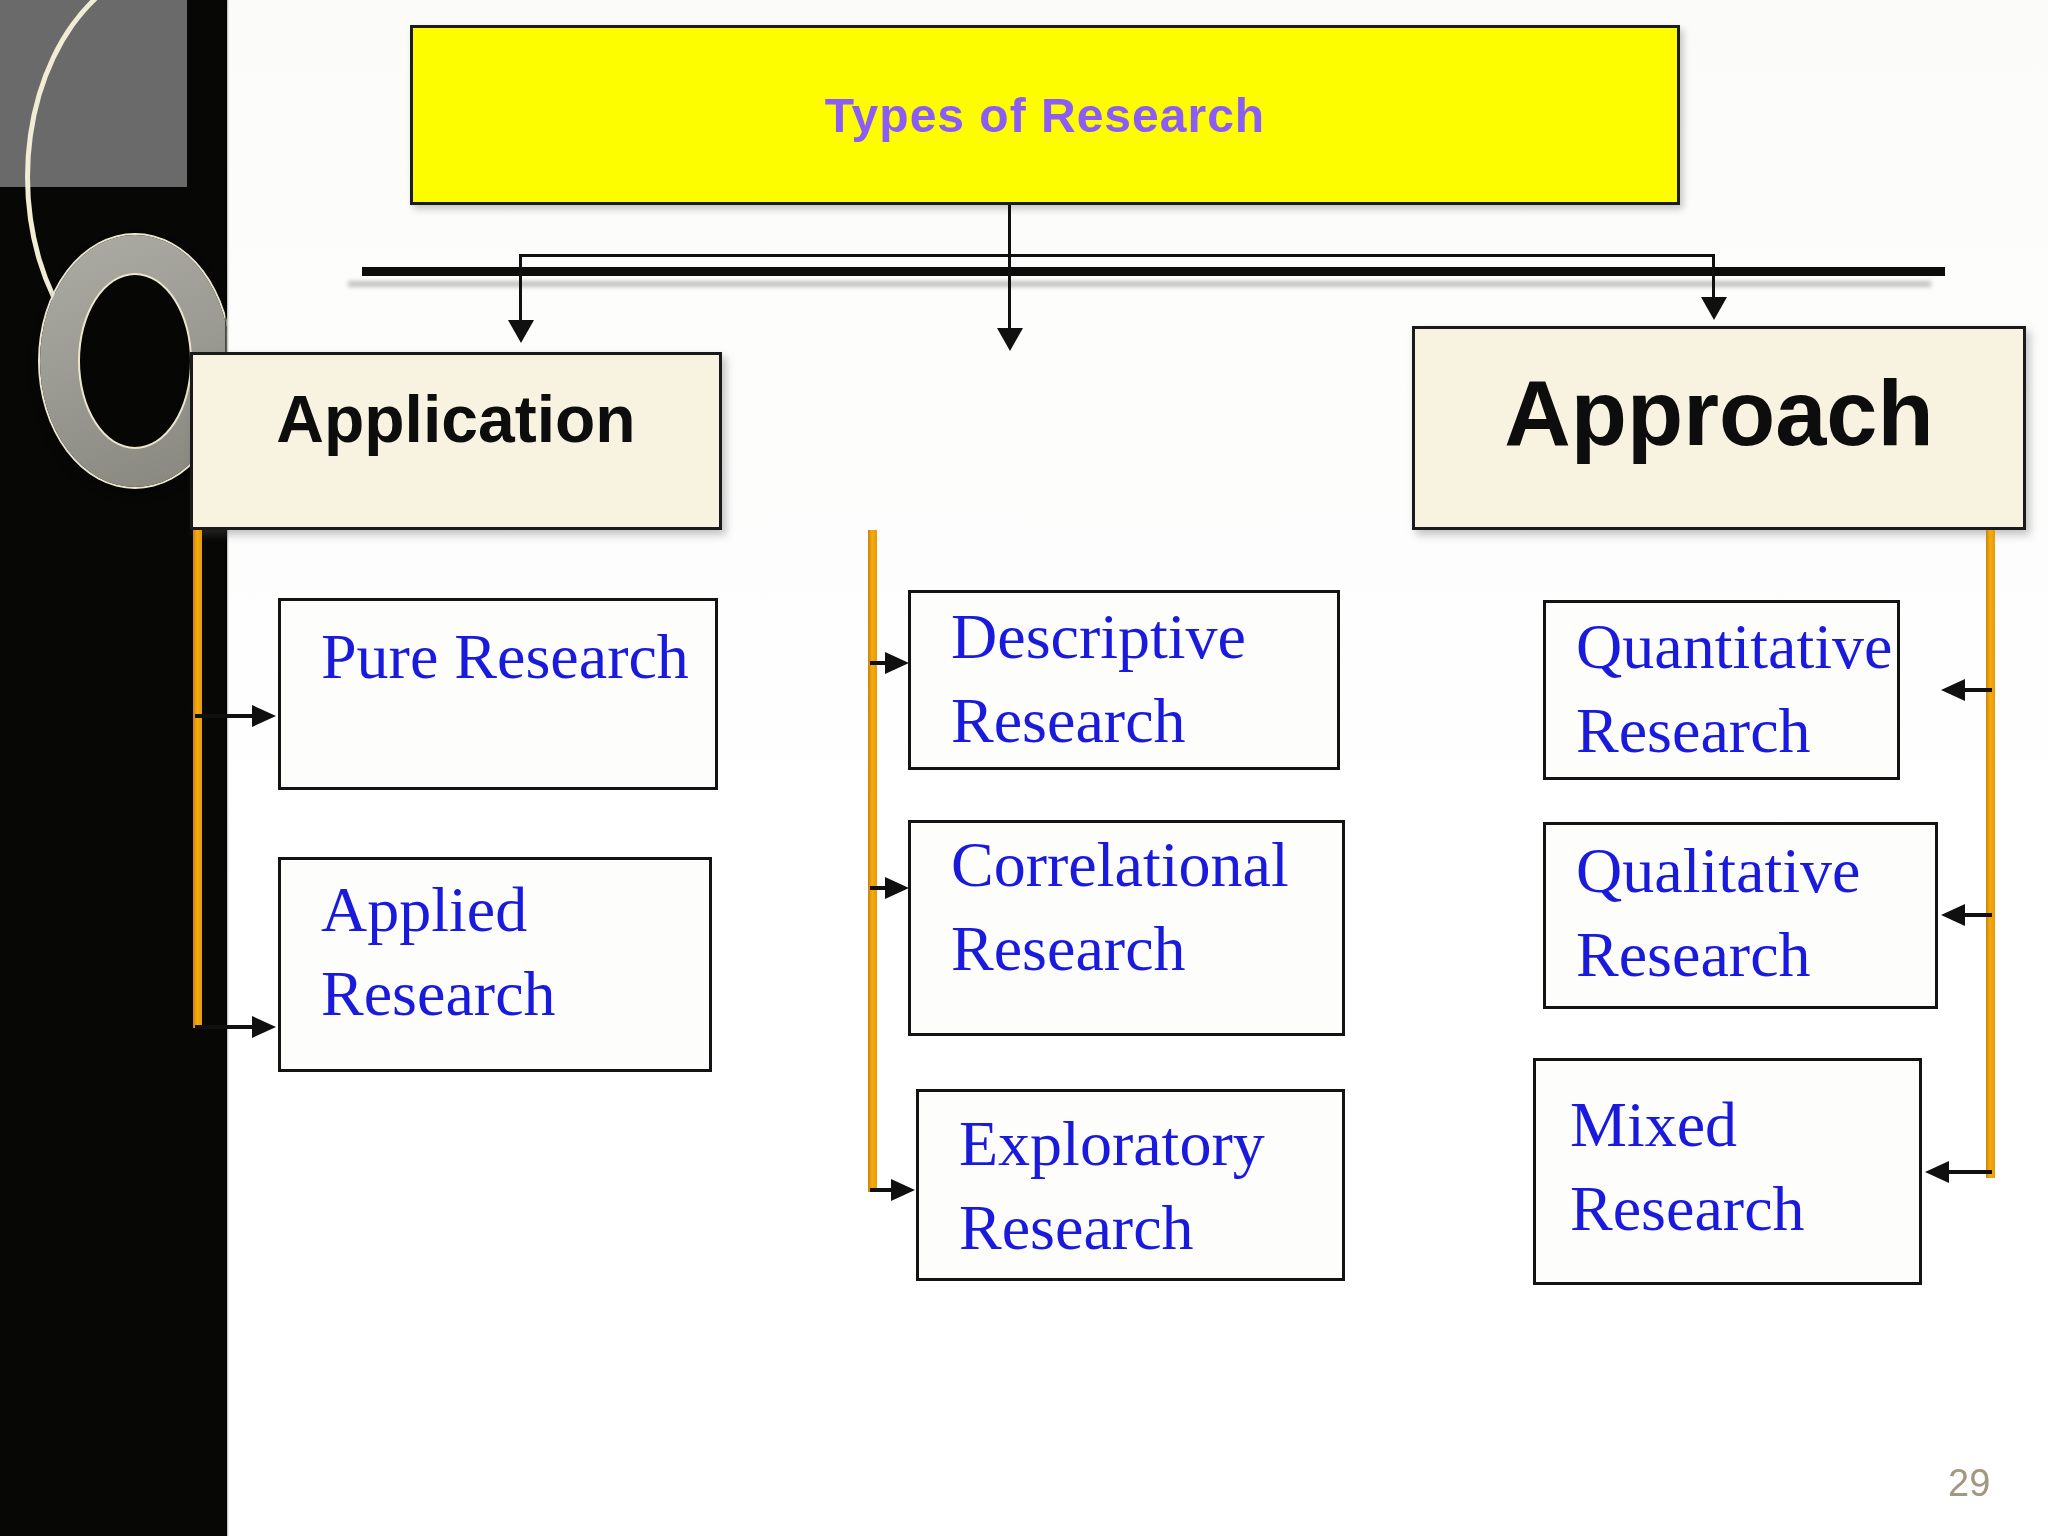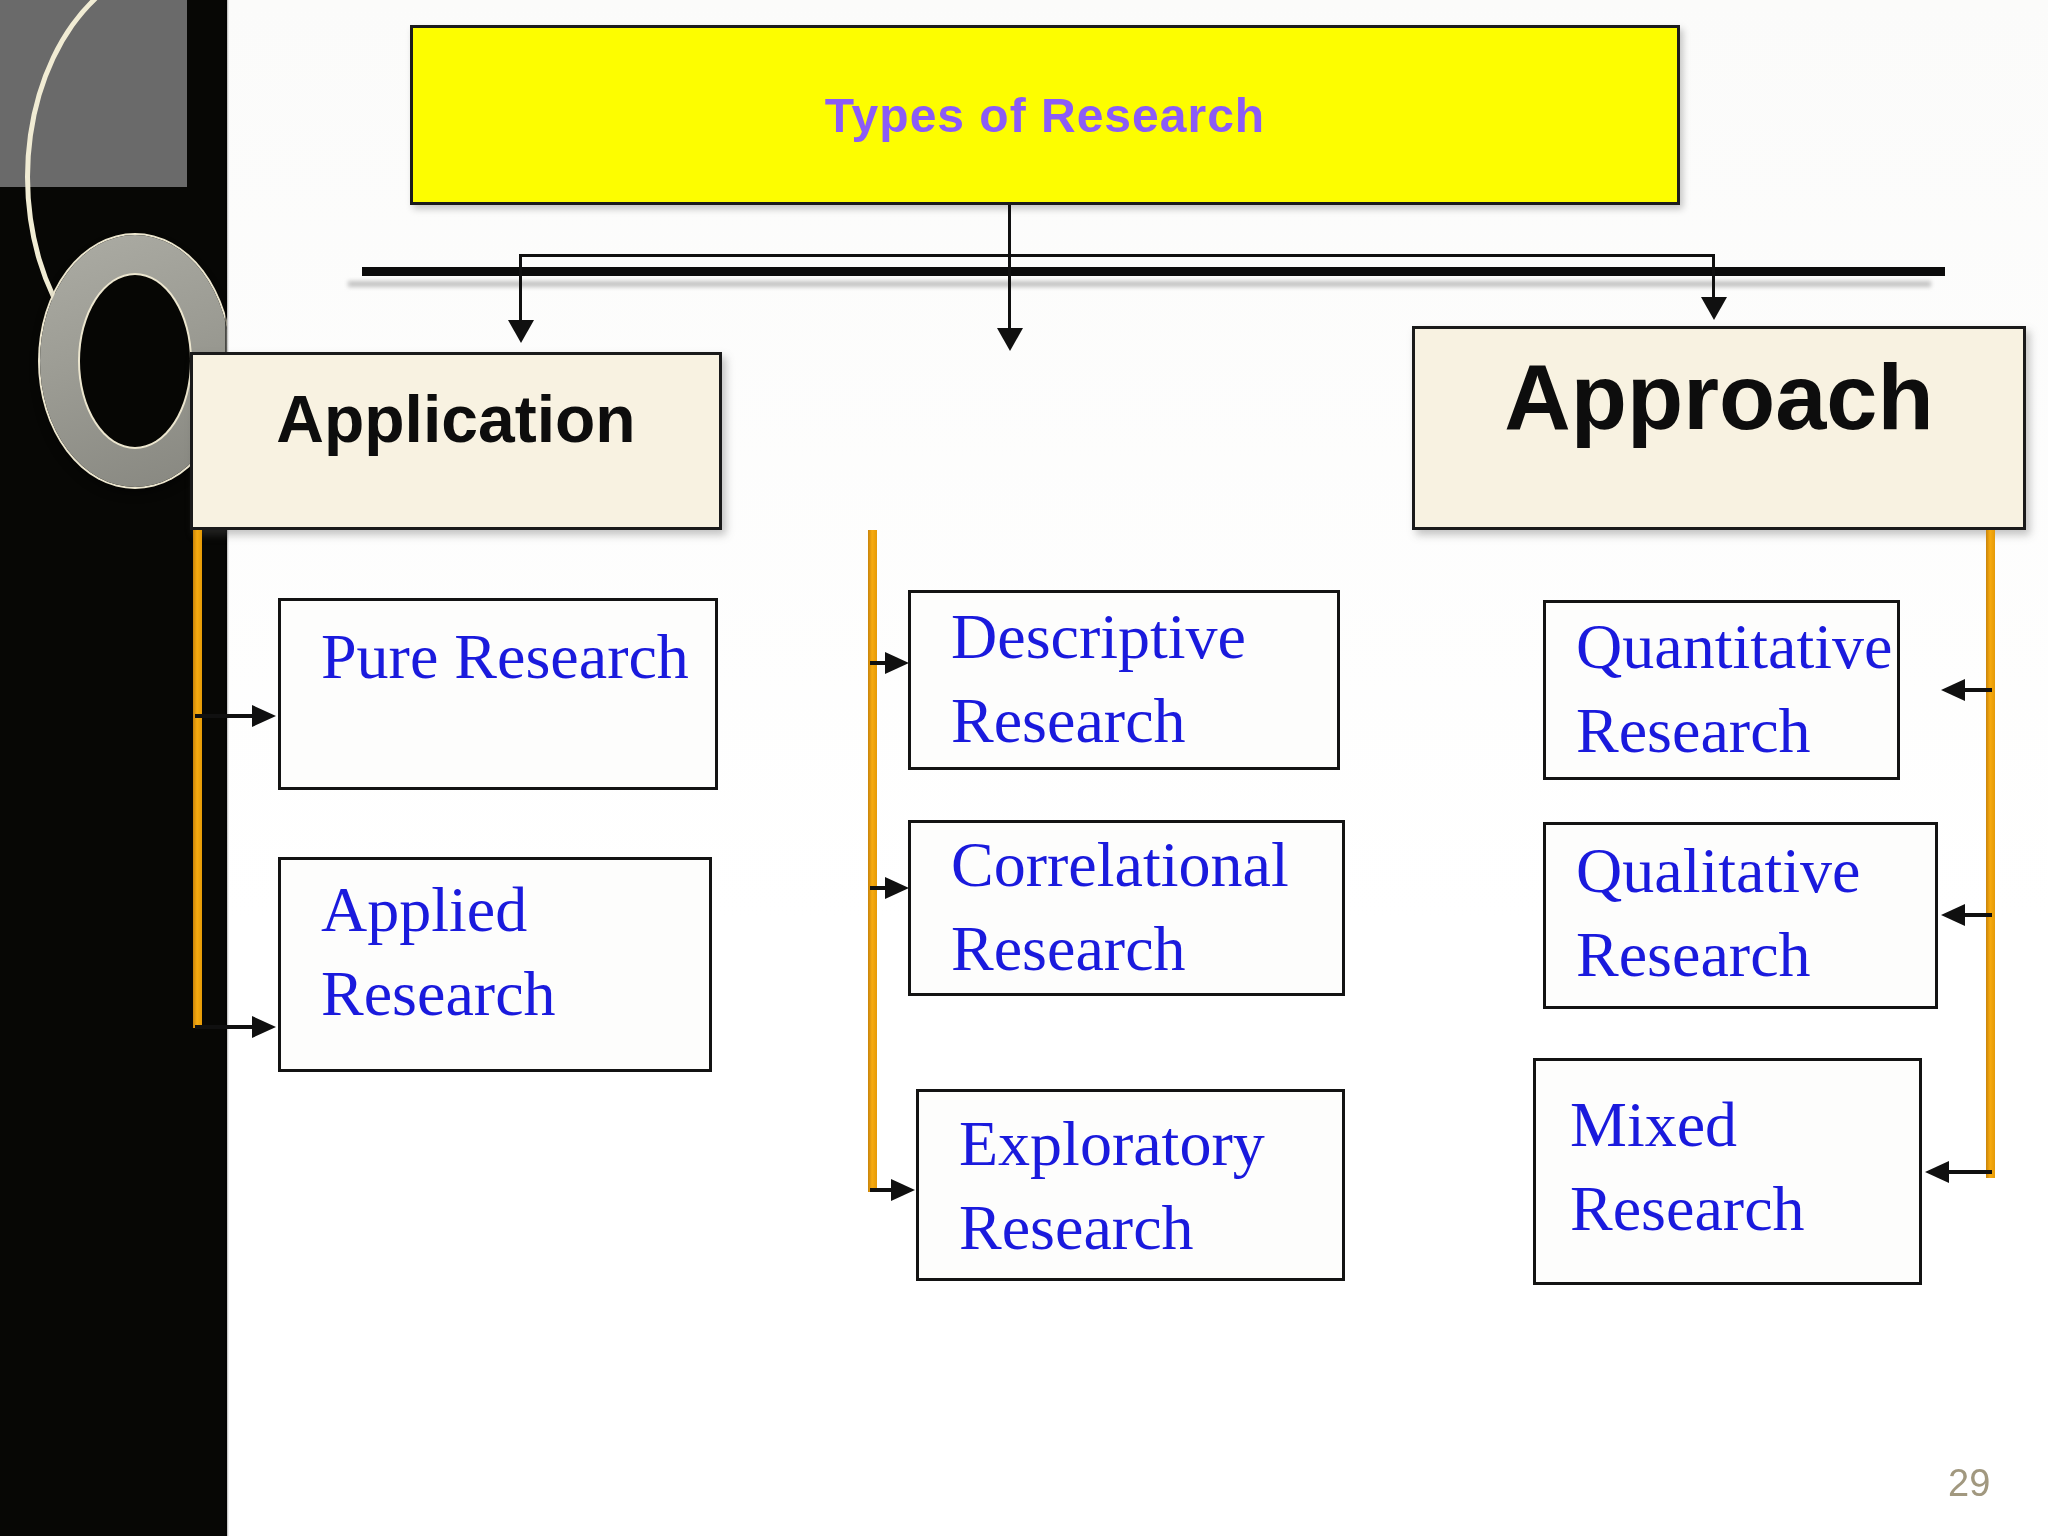--- a/index.html
+++ b/index.html
@@ -81,21 +81,21 @@
 
   <div class="line" style="left:1008px;top:254px;width:3px;height:76px;"></div>
   <div class="arrow-down" style="left:997px;top:328px;"></div>
 
   <div class="line" style="left:1712px;top:254px;width:3px;height:45px;"></div>
   <div class="arrow-down" style="left:1701px;top:297px;"></div>
 
   <div class="header-box" style="left:190px;top:352px;width:532px;height:178px;padding-top:26px;">
     <span class="h" style="font-size:66px;">Application</span>
   </div>
-  <div class="header-box" style="left:1412px;top:326px;width:614px;height:204px;padding-top:16px;">
+  <div class="header-box" style="left:1412px;top:326px;width:614px;height:204px;padding-top:32px;">
     <span class="h" style="font-size:92px;">Approach</span>
   </div>
 
   <div class="orange-line" style="left:193px;top:530px;height:498px;"></div>
   <div class="orange-line" style="left:868px;top:530px;height:662px;"></div>
   <div class="orange-line" style="left:1986px;top:530px;height:648px;"></div>
 
   <div class="item-box" style="left:278px;top:598px;width:440px;height:192px;padding:14px 0 0 40px;">
     <span class="lbl">Pure Research</span>
   </div>
@@ -105,21 +105,21 @@
   </div>
   <div class="line" style="left:195px;top:714px;width:58px;height:4px;"></div>
   <div class="arrow-right" style="left:252px;top:705px;"></div>
   <div class="line" style="left:195px;top:1025px;width:58px;height:4px;"></div>
   <div class="arrow-right" style="left:252px;top:1016px;"></div>
 
   <div class="item-box" style="left:908px;top:590px;width:432px;height:180px;padding:2px 0 0 40px;">
     <span class="lbl">Descriptive
 Research</span>
   </div>
-  <div class="item-box" style="left:908px;top:820px;width:437px;height:176px;padding:0 0 0 40px;">
+  <div class="item-box" style="left:908px;top:820px;width:437px;height:216px;padding:0 0 0 40px;">
     <span class="lbl">Correlational
 Research</span>
   </div>
   <div class="item-box" style="left:916px;top:1089px;width:429px;height:192px;padding:10px 0 0 40px;">
     <span class="lbl">Exploratory
 Research</span>
   </div>
   <div class="line" style="left:870px;top:661px;width:18px;height:4px;"></div>
   <div class="arrow-right" style="left:885px;top:652px;"></div>
   <div class="line" style="left:870px;top:886px;width:18px;height:4px;"></div>

